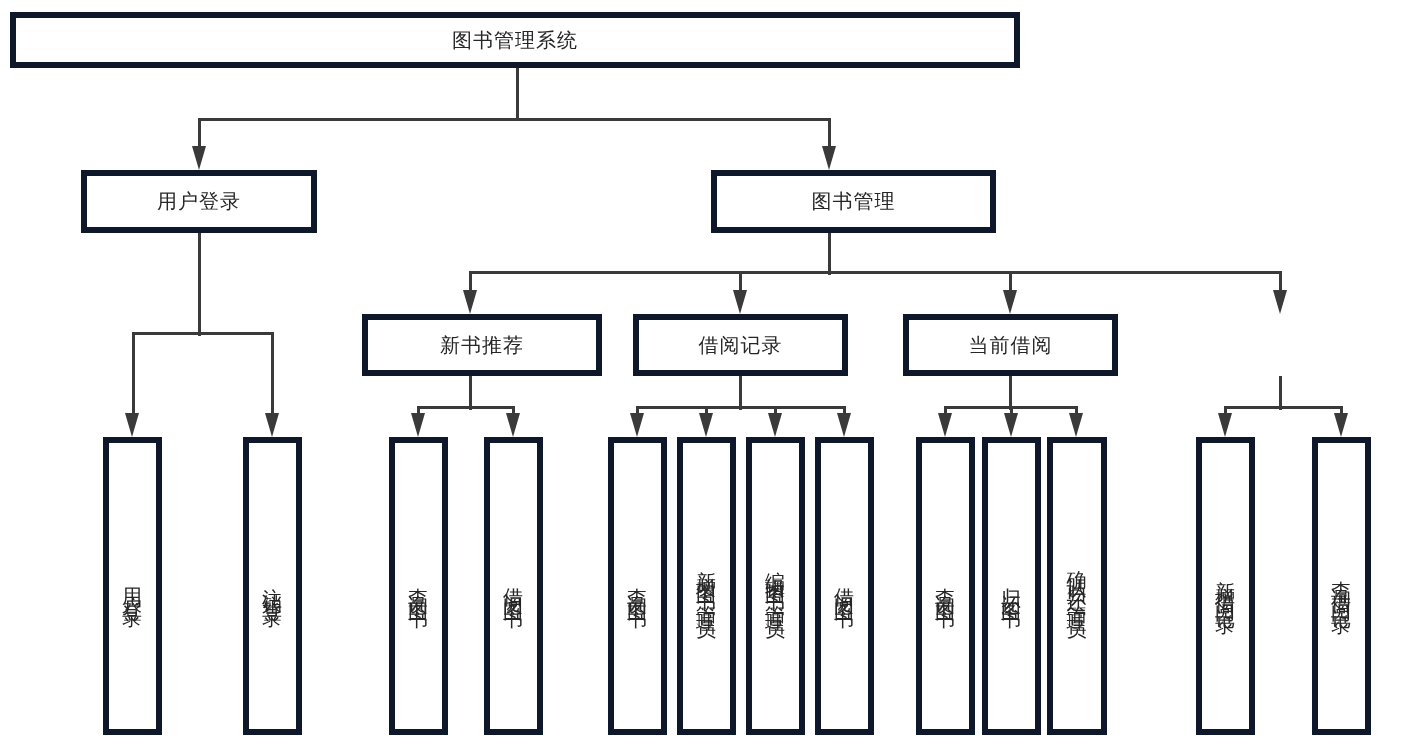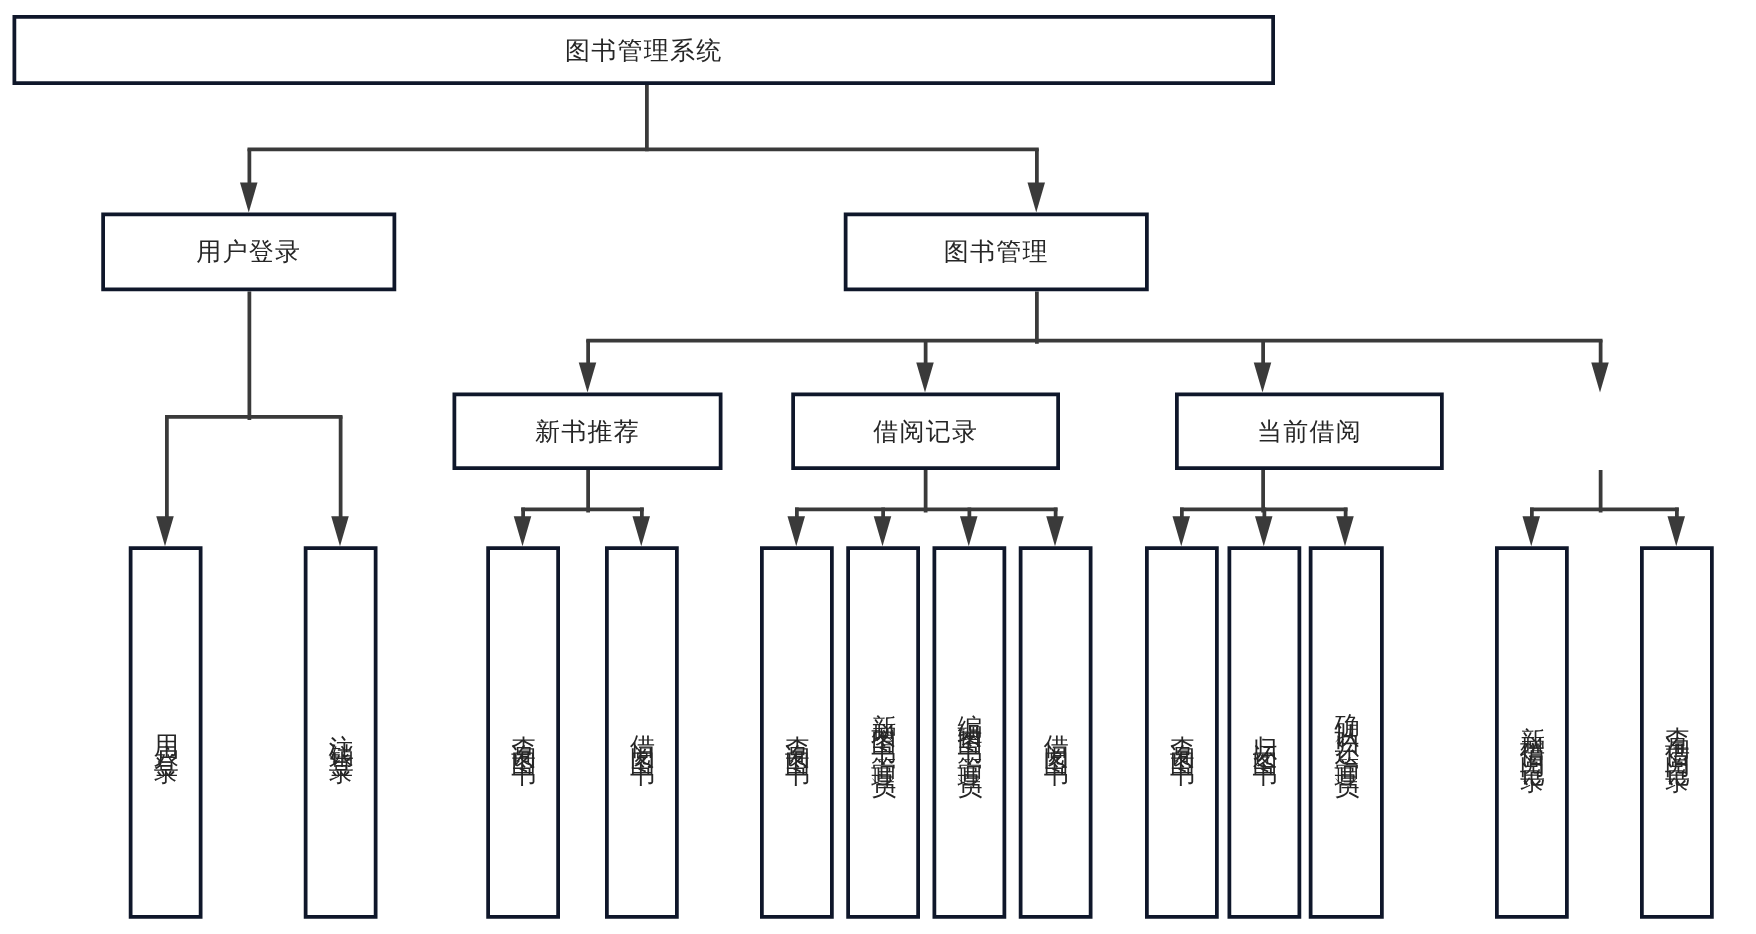--- a/index.html
+++ b/index.html
@@ -3,21 +3,21 @@
 <meta charset="utf-8">
 <style>
   html,body { margin:0; padding:0; background:#ffffff; }
   .stage {
     position:relative; width:1405px; height:747px; background:#ffffff;
     font-family:"Liberation Sans","DejaVu Sans",sans-serif; color:#262626;
     overflow:hidden;
   }
   .box {
     position:absolute; box-sizing:border-box;
-    border:3px solid #0f172a; background:#ffffff;
+    border:6px solid #0f172a; background:#ffffff;
     display:flex; align-items:center; justify-content:center;
     z-index:2;
   }
   .box.h span { font-size:20px; letter-spacing:1px; white-space:nowrap; }
   .box.leaf span {
     writing-mode:vertical-rl; text-orientation:mixed;
     font-size:20px; letter-spacing:7px; line-height:1; white-space:nowrap;
   }
   .cl { position:absolute; background:#3a3a3a; z-index:1; }
   .ar {
@@ -36,31 +36,31 @@
 
 <div class="stage">
 
   <div class="box h" style="left:10px; top:12px; width:1010px; height:56px;">
     <span>图书管理系统</span>
   </div>
 
   <div class="box h" style="left:81px; top:170px; width:236px; height:63px;">
     <span>用户登录</span>
   </div>
-  <div class="box h" style="left:675px; top:170px; width:244px; height:63px;">
+  <div class="box h" style="left:711px; top:170px; width:285px; height:63px;">
     <span>图书管理</span>
   </div>
 
-  <div class="box h" style="left:362px; top:314px; width:216px; height:62px;">
+  <div class="box h" style="left:362px; top:314px; width:240px; height:62px;">
     <span>新书推荐</span>
   </div>
   <div class="box h" style="left:633px; top:314px; width:215px; height:62px;">
     <span>借阅记录</span>
   </div>
-  <div class="box h" style="left:940px; top:314px; width:215px; height:62px;">
+  <div class="box h" style="left:903px; top:314px; width:215px; height:62px;">
     <span>当前借阅</span>
   </div>
 
   <div class="box leaf" style="left:103px; top:437px; width:59px; height:298px;">
     <span>用户登录</span>
   </div>
   <div class="box leaf" style="left:243px; top:437px; width:59px; height:298px;">
     <span>注销登录</span>
   </div>
 

